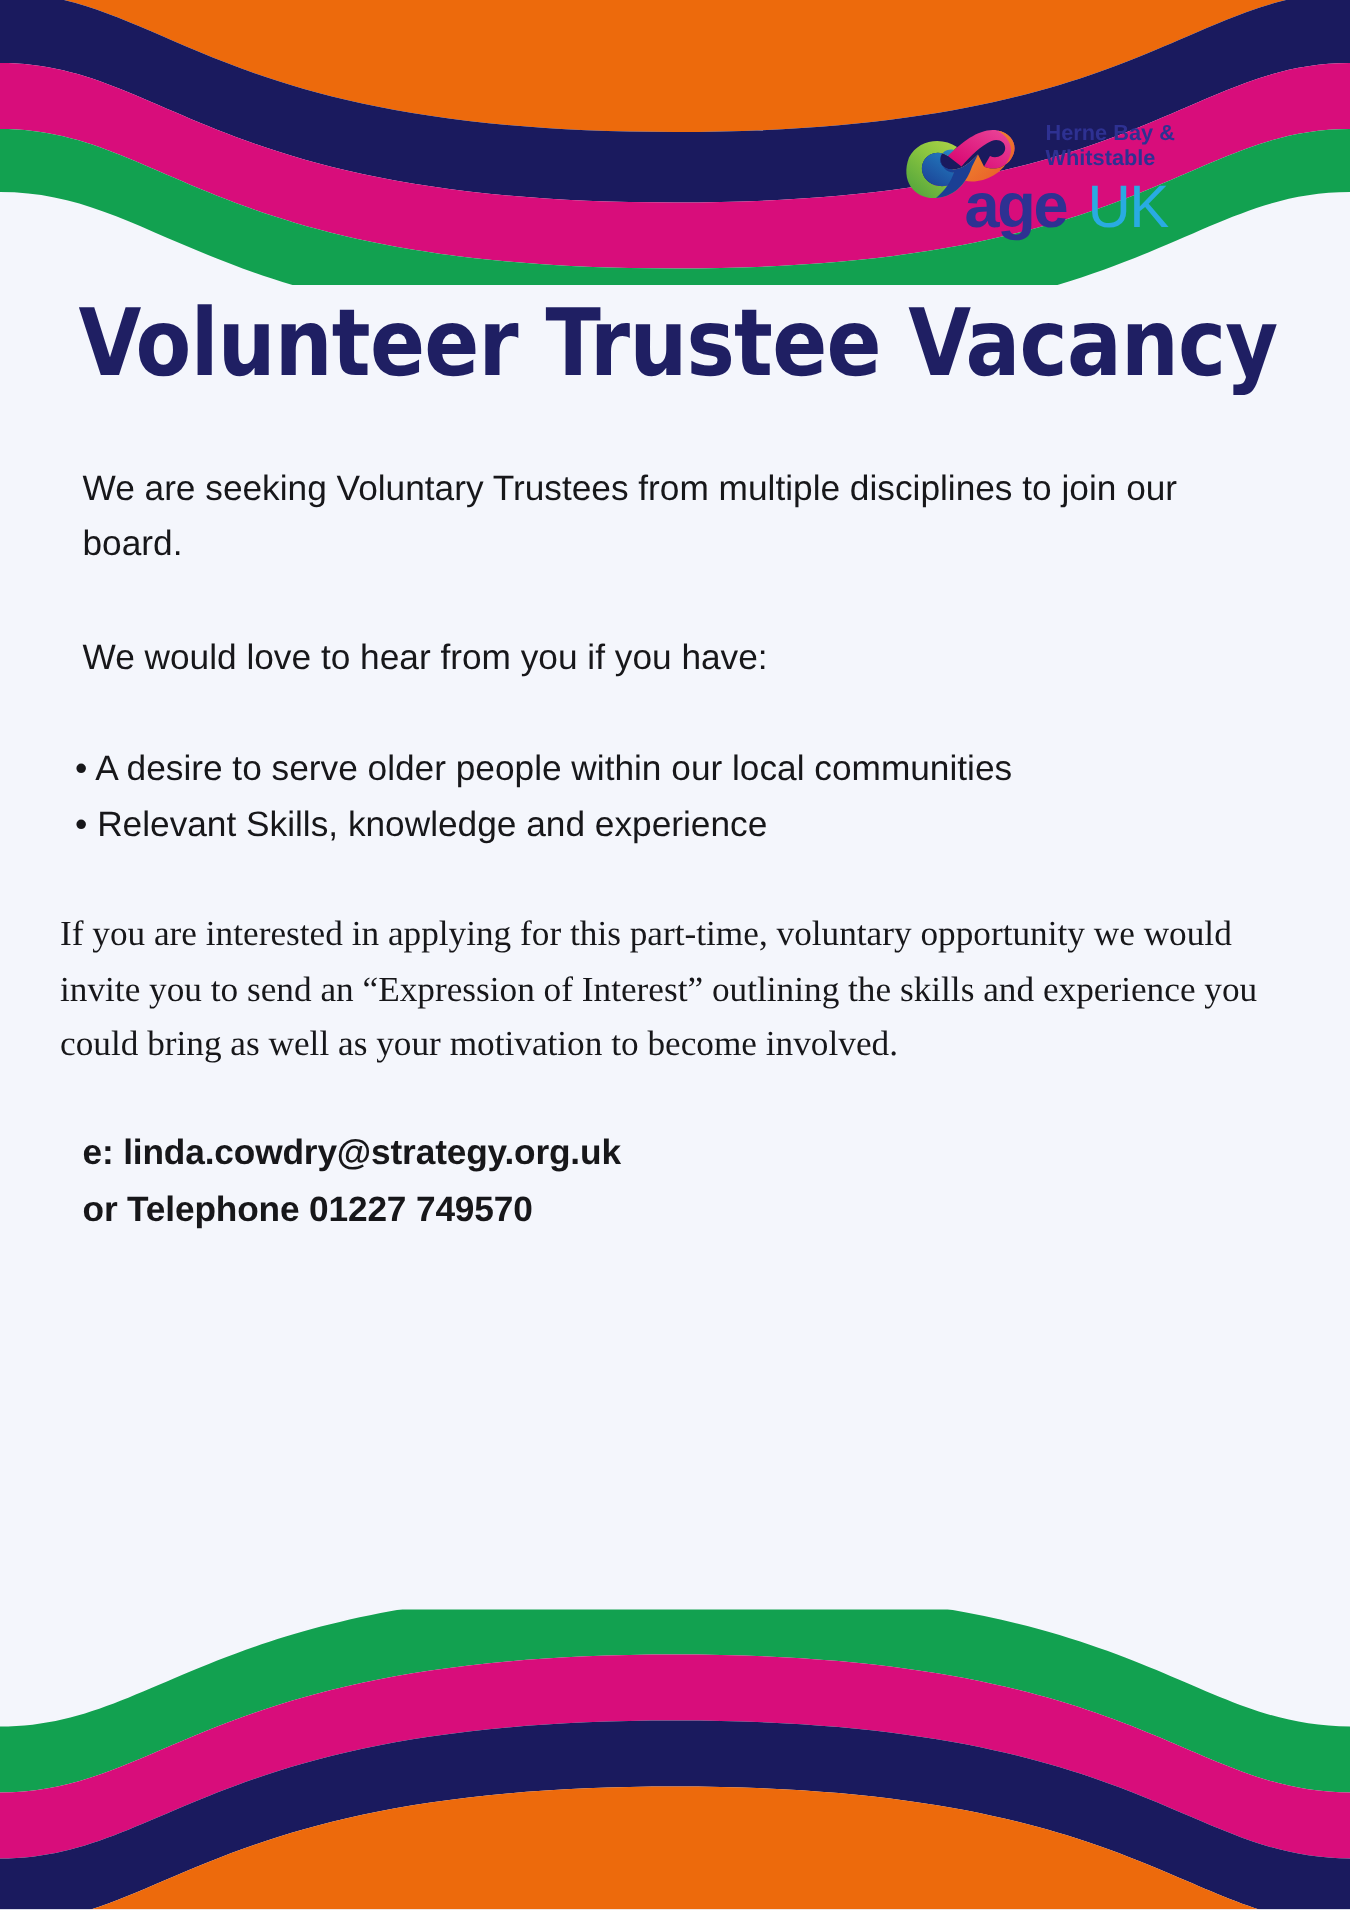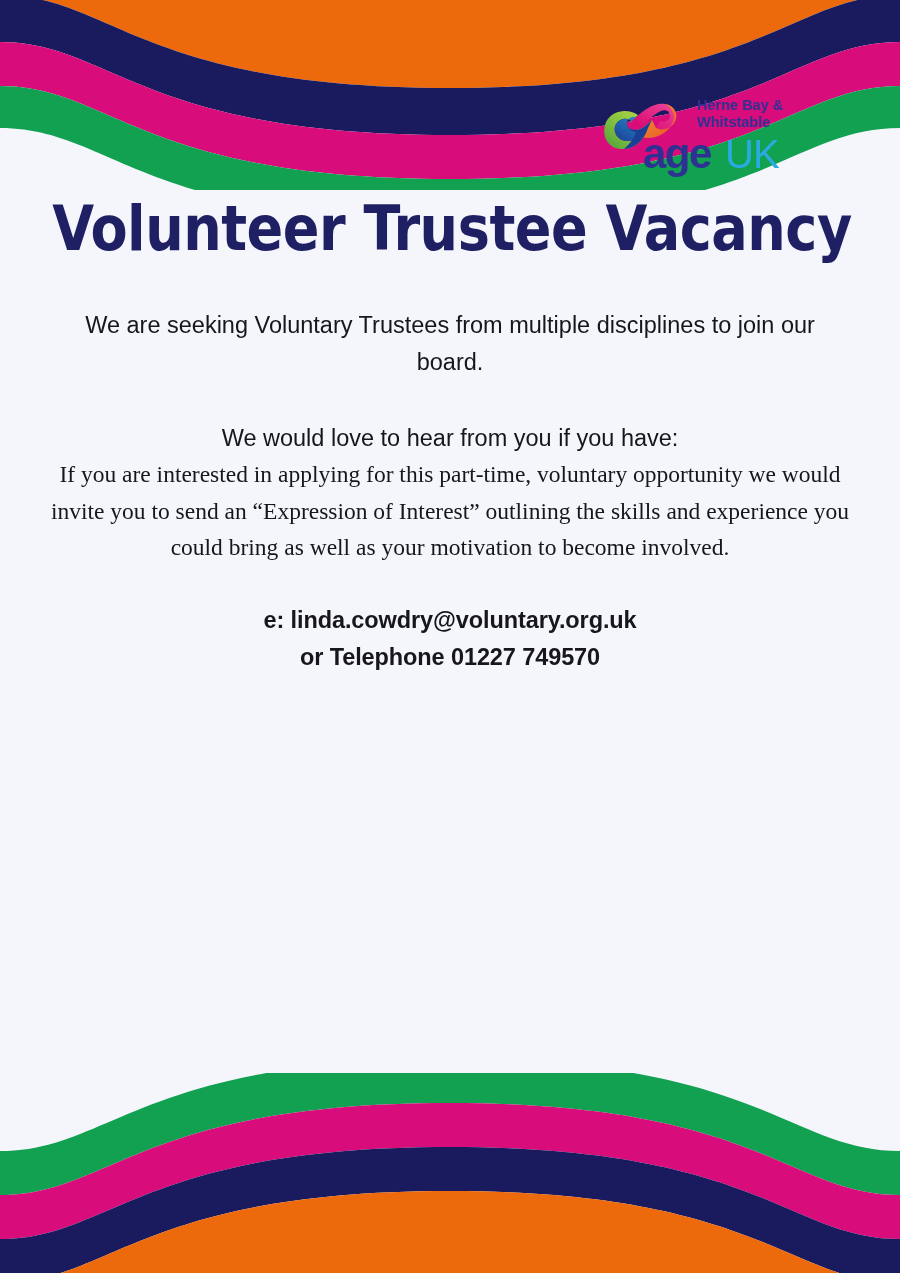--- a/index.html
+++ b/index.html
@@ -31,36 +31,35 @@
   .wave-bottom {
     position: absolute;
     bottom: 0;
     left: 0;
     width: 900px;
     height: 200px;
     display: block;
   }
   .logo-block {
     position: absolute;
-    top: 90px;
+    top: 73px;
     right: 92px;
     width: 210px;
     height: 90px;
   }
   .logo-svg {
     display: block;
     width: 210px;
     height: 90px;
   }
   .content {
     position: absolute;
     top: 196px;
     left: 0;
     width: 900px;
-    text-align: center;
     padding: 0 40px;
     box-sizing: border-box;
   }
   .title {
     font-family: "DejaVu Sans Condensed", "Liberation Sans Narrow", "Liberation Sans", sans-serif;
     font-size: 62px;
     font-weight: bold;
     color: #1f1f63;
     letter-spacing: -0.5px;
     line-height: 1.05;
@@ -74,21 +73,21 @@
     line-height: 1.55;
     margin: 0 auto;
     font-weight: normal;
   }
   .para.bold {
     font-weight: bold;
     letter-spacing: -0.1px;
   }
   .w-intro { max-width: 800px; margin-bottom: 46px; }
   .w-seek  { max-width: 790px; margin-bottom: 40px; margin-top: 28px; }
-  .w-love  { max-width: 790px; }
+  .w-love  { max-width: 790px; margin-bottom: 38px; }
   .bullets { max-width: 800px; margin-bottom: 38px; }
   .bullets .bullet-line { display: block; line-height: 1.55; }
   .w-apply { max-width: 840px; margin-bottom: 36px; font-family: Liberation Serif, serif; }
   .contact { max-width: 790px; }
   .contact .cline { display: block; line-height: 1.58; }
 </style>
 </head>
 <body>
 
 <div class="poster">
@@ -145,25 +144,29 @@
 
   <div class="content">
 
     <h1 class="title">Volunteer Trustee Vacancy</h1>
 
 
     <p class="para w-seek">We are seeking Voluntary Trustees from multiple disciplines to join our board.</p>
 
     <p class="para w-love">We would love to hear from you if you have:</p>
 
+    <div class="para bullets">
+      <span class="bullet-line">• A desire to serve older people within our local communities</span>
+      <span class="bullet-line">• Relevant Skills, knowledge and experience</span>
+    </div>
 
     <p class="para w-apply">If you are interested in applying for this part-time, voluntary opportunity we would invite you to send an “Expression of Interest” outlining the skills and experience you could bring as well as your motivation to become involved.</p>
 
     <div class="para bold contact">
-      <span class="cline">e: linda.cowdry@voluntary.org.uk</span>
+      <span class="cline">e: linda.cowdry@strategy.org.uk</span>
       <span class="cline">or Telephone 01227 749570</span>
     </div>
 
   </div>
 
   <svg class="wave-bottom" viewBox="0 0 900 200" preserveAspectRatio="none">
 
     <path d="M0,78 C110,78 140,-14 450,-14 C760,-14 790,78 900,78 L900,122 C790,122 760,30 450,30 C140,30 110,122 0,122 Z" fill="#12a150"></path>
 
     <path d="M0,122 C110,122 140,30 450,30 C760,30 790,122 900,122 L900,166 C790,166 760,74 450,74 C140,74 110,166 0,166 Z" fill="#d80d7b"></path>

